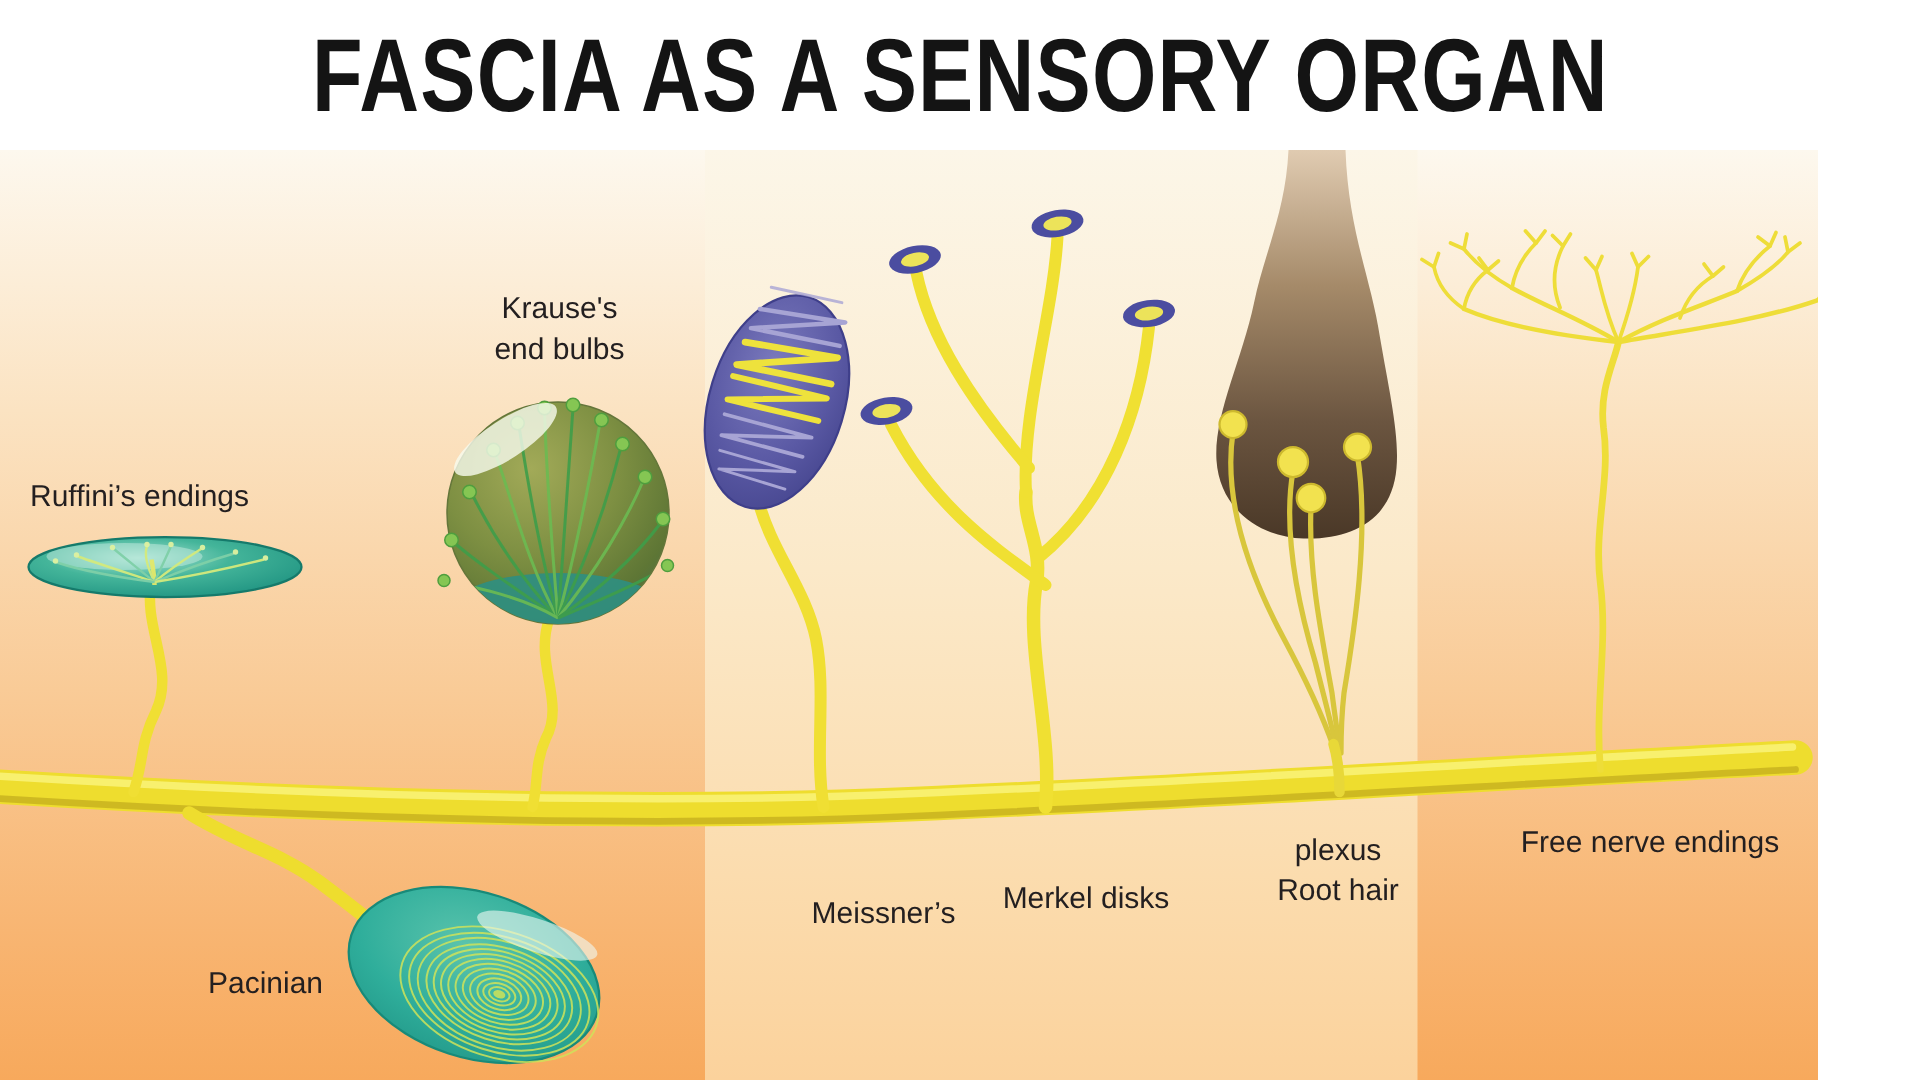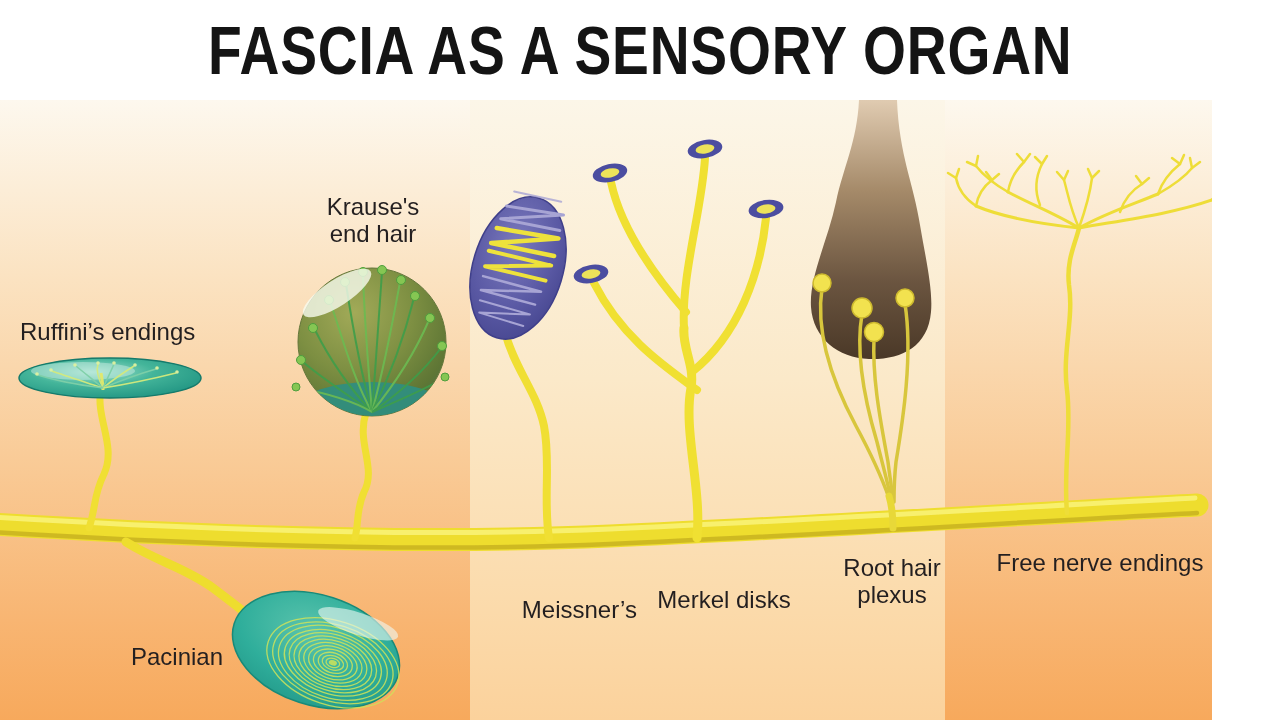--- a/index.html
+++ b/index.html
@@ -19,21 +19,21 @@
   .art{
     position:absolute;left:0;top:100px;width:1280px;height:620px;
     background:linear-gradient(180deg,#fdf8ee 0%,#fbe3c2 28%,#f9cb97 58%,#f8b572 84%,#f7a95c 100%);
   }
   .panel-mid{
     position:absolute;left:470px;top:0;width:475px;height:620px;
     background:linear-gradient(180deg,#fcf6e8 0%,#fbe9c9 45%,#fbdcae 78%,#fbd29c 100%);
   }
   svg.diagram{position:absolute;left:0;top:0;}
   .lbl{
-    position:absolute;color:#231f20;font-size:24px;line-height:27px;
+    position:absolute;color:#231f20;font-size:20px;line-height:27px;
     text-align:center;white-space:nowrap;
   }
   .lbl.left{text-align:center;}
 </style>
 </head>
 <body>
 
 <div class="stage">
 
   <div class="title-band">
@@ -266,32 +266,32 @@
           </g>
         </g>
       </g>
     </svg>
 
     <div class="lbl left" style="left:20px;top:218px;">
       <div>Ruffini’s endings</div>
     </div>
     <div class="lbl" style="left:283px;top:93px;width:180px;">
       <div>Krause's</div>
-      <div>end hair</div>
+      <div>end bulbs</div>
     </div>
     <div class="lbl" style="left:87px;top:543px;width:180px;text-align:center;">
       <div>Pacinian</div>
     </div>
     <div class="lbl" style="left:457px;top:496px;width:180px;text-align:right;">
       <div>Meissner’s</div>
     </div>
     <div class="lbl" style="left:634px;top:486px;width:180px;">
       <div>Merkel disks</div>
     </div>
     <div class="lbl" style="left:802px;top:454px;width:180px;">
+      <div>plexus</div>
       <div>Root hair</div>
-      <div>plexus</div>
     </div>
     <div class="lbl" style="left:990px;top:449px;width:220px;">
       <div>Free nerve endings</div>
     </div>
   </div>
 </div>
 
 </body></html>

